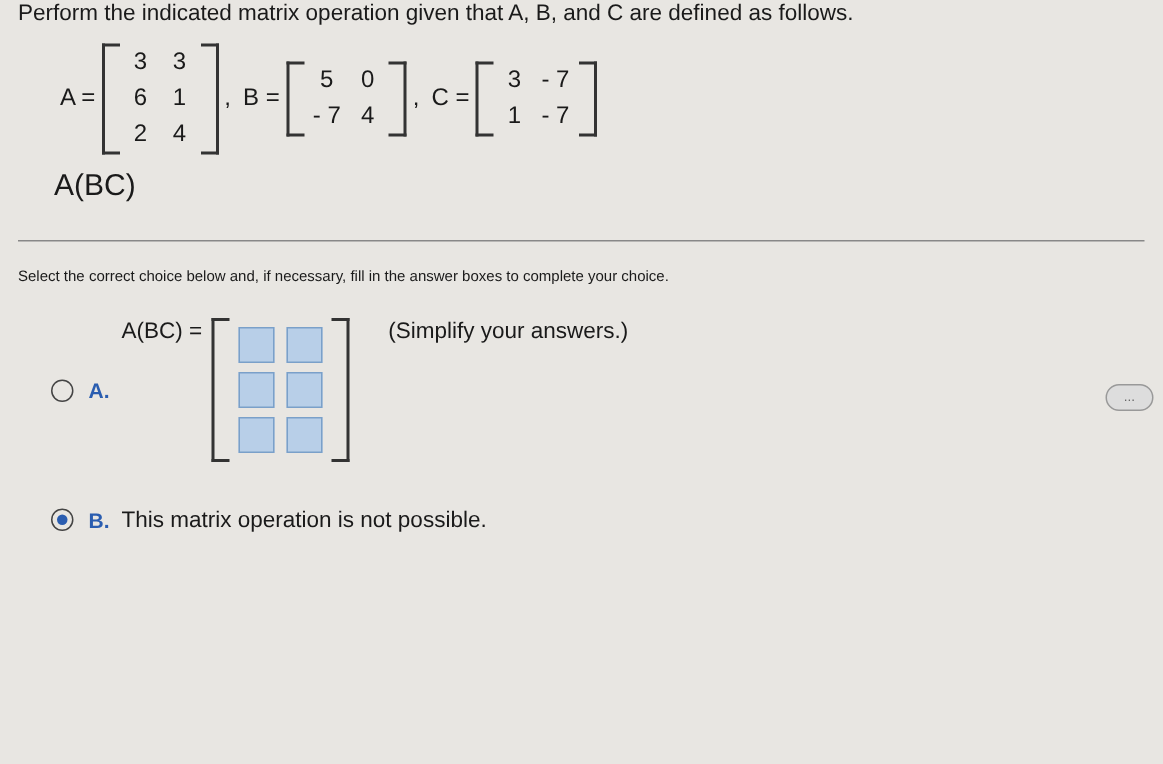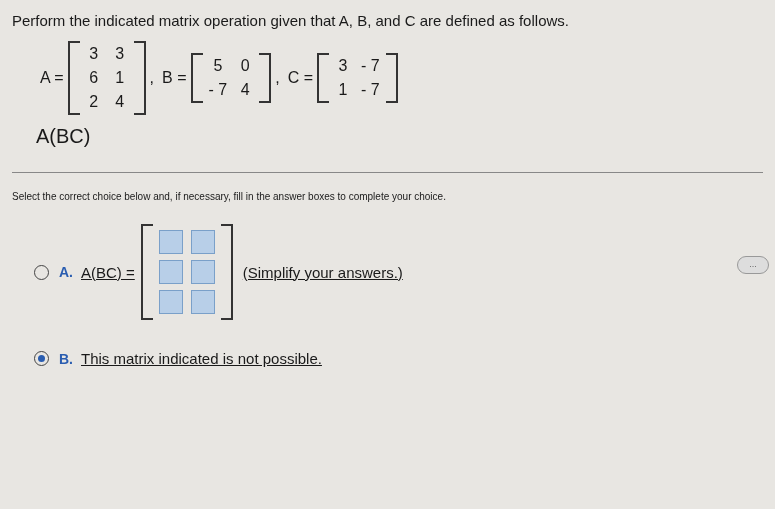--- a/index.html
+++ b/index.html
@@ -7,21 +7,21 @@
   width: 775px;
   height: 509px;
   margin: 0;
   padding: 0;
   background: #e8e6e2;
   color: #1a1a1a;
   box-sizing: border-box;
   overflow: hidden;
 }
 .container {
-  padding: 12px 12px;
+  padding: 0 12px;
 }
 .prompt {
   font-size: 15px;
   margin-bottom: 12px;
 }
 .matrix-row {
   display: flex;
   align-items: center;
   margin-left: 24px;
   margin-bottom: 10px;
@@ -107,41 +107,40 @@
   top: 3px; left: 3px;
 }
 .choice-letter {
   color: #2a5db0;
   font-size: 14px;
   font-weight: bold;
   margin-right: 8px;
 }
 .choice-body {
   display: flex;
-  align-items: center;
+  align-items: flex-start;
   font-size: 15px;
-  text-decoration: underline;
 }
 .ansbox {
   width: 22px;
   height: 22px;
   background: #b8cfe8;
   border: 1px solid #7aa0c9;
   display: inline-block;
 }
 .cells-3x2-ans {
   display: grid;
   grid-template-columns: repeat(2, auto);
   grid-template-rows: repeat(3, auto);
   column-gap: 8px;
   row-gap: 6px;
   padding: 6px 6px;
 }
 .simplify {
-  margin-left: 10px;
+  margin-left: 26px;
   font-size: 15px;
 }
 </style>
 </head>
 <body>
 
 <div class="container">
   <div class="prompt">Perform the indicated matrix operation given that A, B, and C are defined as follows.</div>
 
   <div class="matrix-row">
@@ -211,16 +210,16 @@
         <span class="bracket-r"></span>
       </span>
       <span class="simplify">(Simplify your answers.)</span>
     </div>
   </div>
 
   <div class="choice">
     <span class="radio selected"></span>
     <span class="choice-letter">B.</span>
     <div class="choice-body">
-      <span>This matrix indicated is not possible.</span>
+      <span>This matrix operation is not possible.</span>
     </div>
   </div>
 </div>
 
 </body></html>

